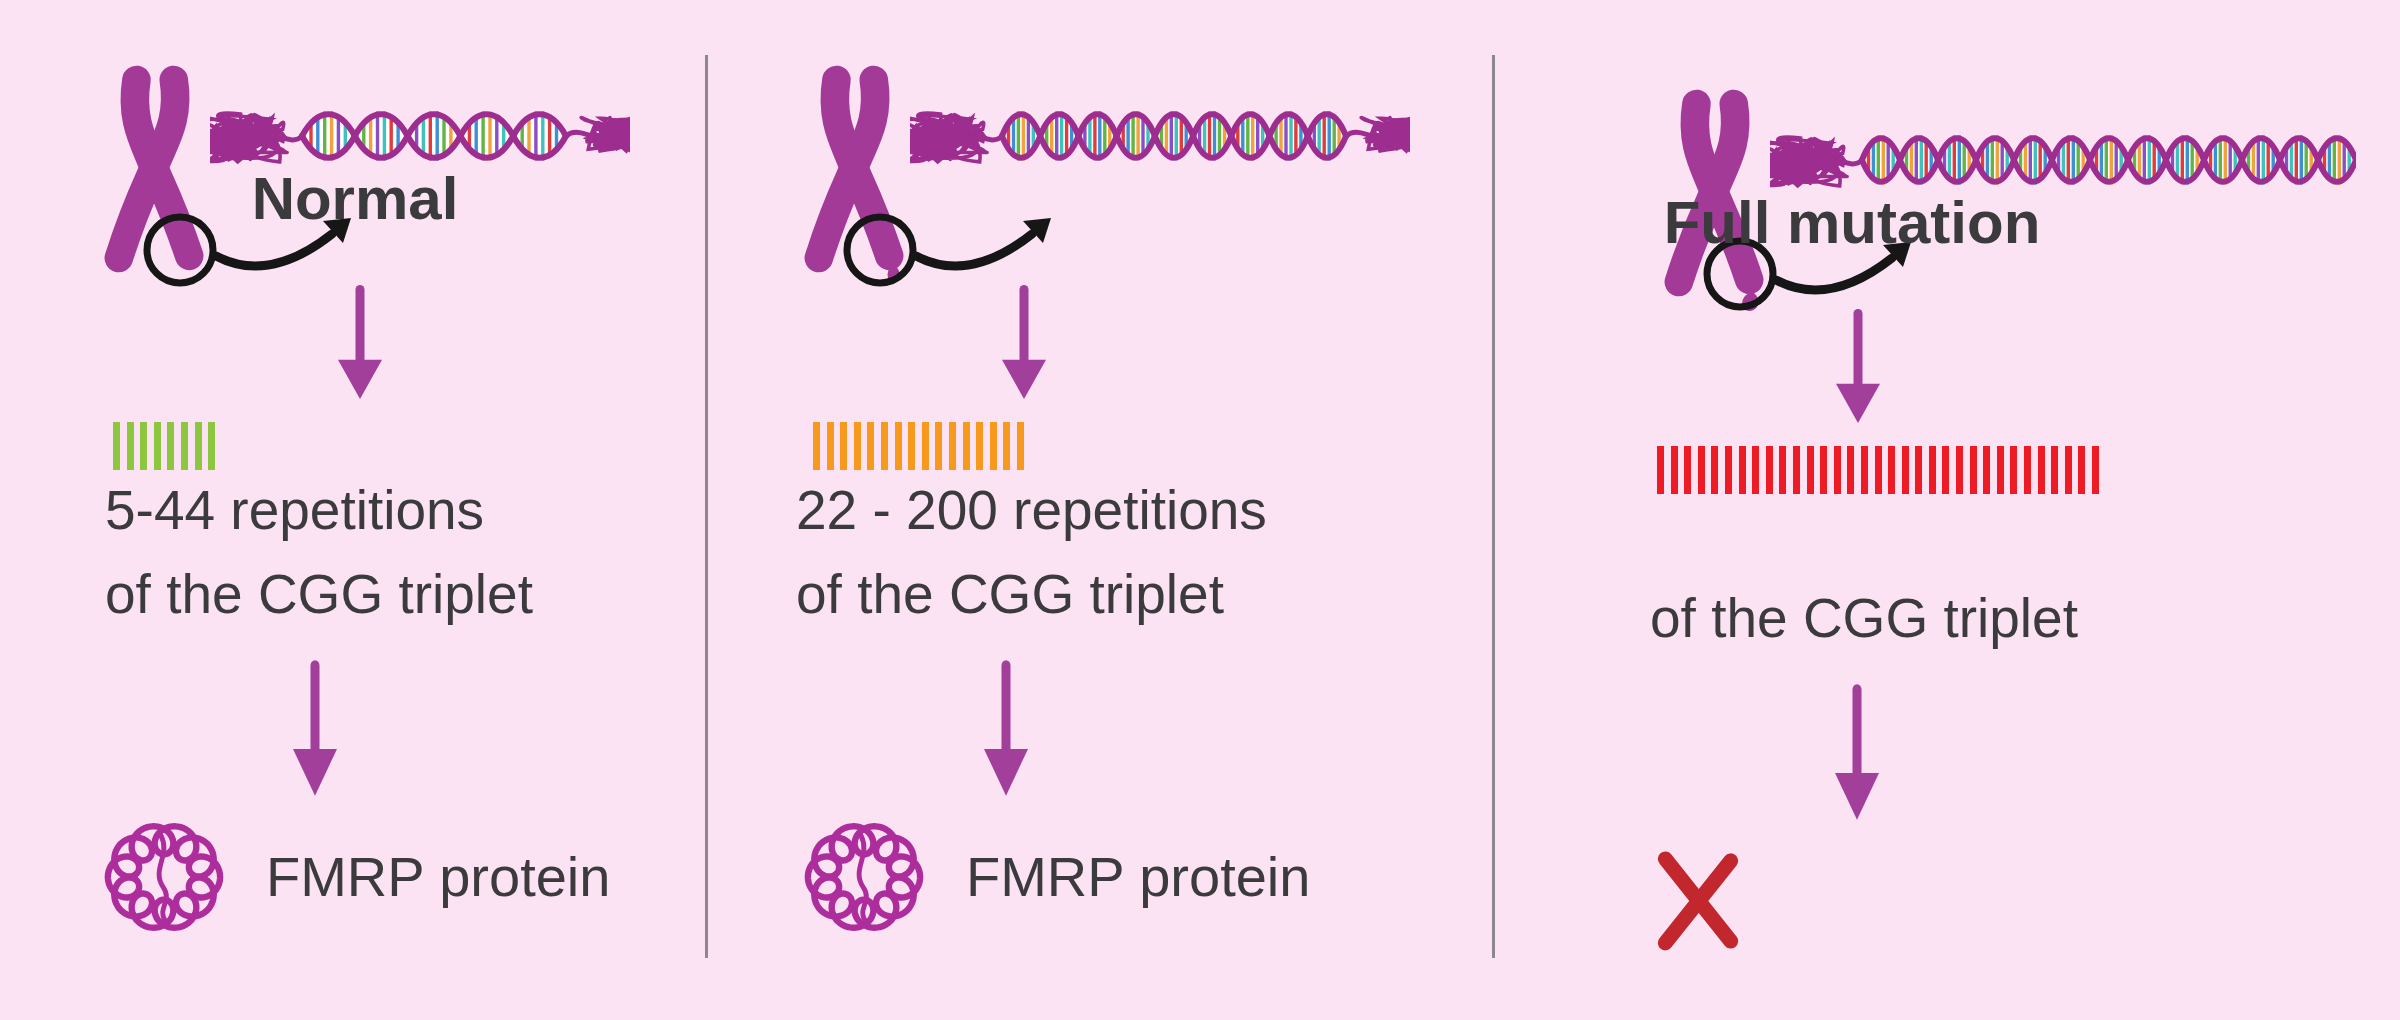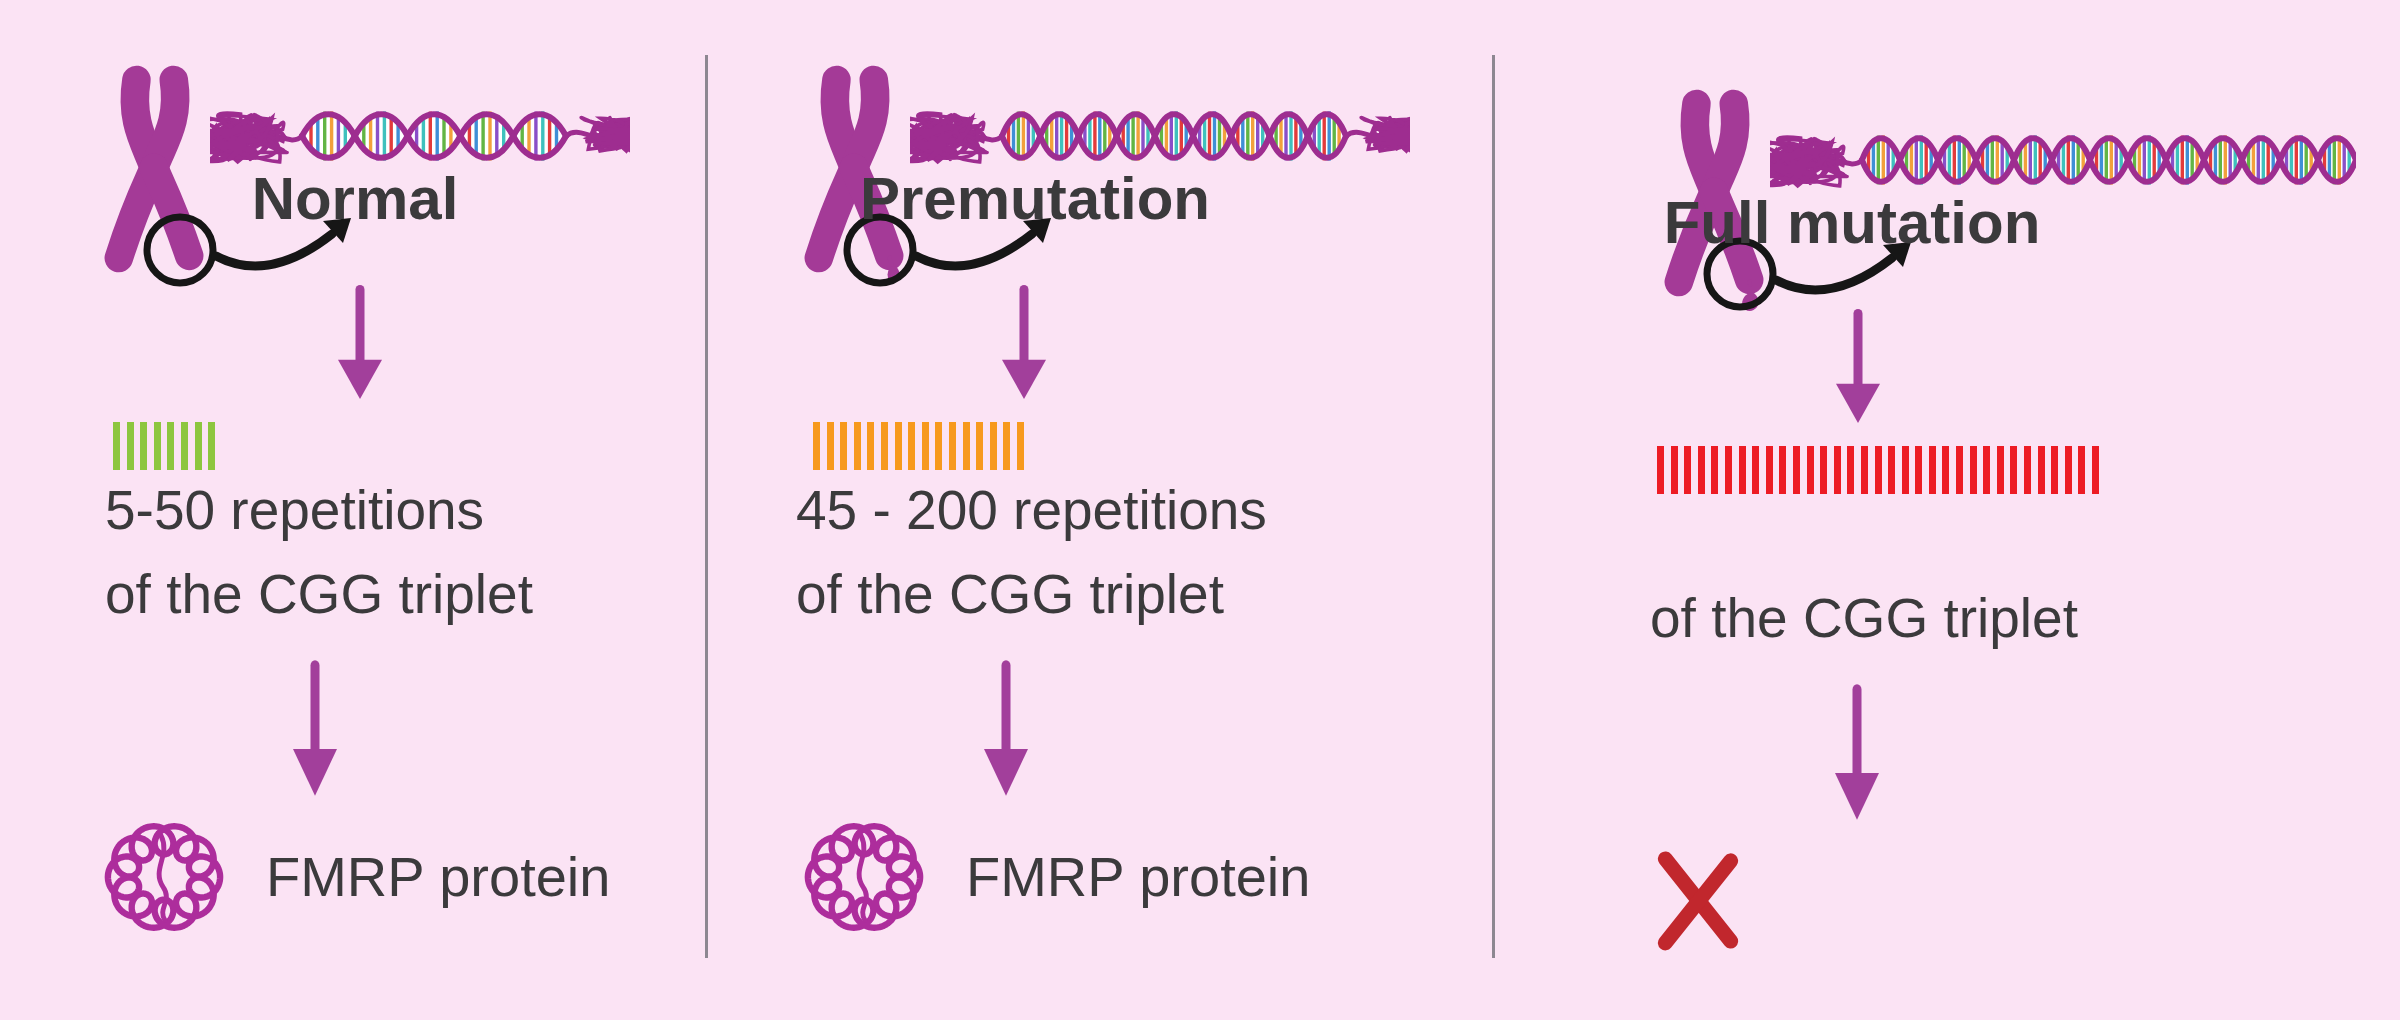--- a/index.html
+++ b/index.html
@@ -145,21 +145,21 @@
         <span style="background: rgb(141, 198, 63);"></span>
         <span style="background: rgb(141, 198, 63);"></span>
         <span style="background: rgb(141, 198, 63);"></span>
         <span style="background: rgb(141, 198, 63);"></span>
         <span style="background: rgb(141, 198, 63);"></span>
         <span style="background: rgb(141, 198, 63);"></span>
         <span style="background: rgb(141, 198, 63);"></span>
         <span style="background: rgb(141, 198, 63);"></span>
       </div>
     <div class="rep-text">
-      <span>5-50 repetitions</span><br>
+      <span>5-44 repetitions</span><br>
       <span>of the CGG triplet</span>
     </div>
     <svg class="down-arrow second" viewBox="0 0 44 120" preserveAspectRatio="none">
       <rect x="17.5" y="2" width="9" height="80" rx="4.5"></rect>
         <polygon points="0,78 44,78 22,118"></polygon>
     </svg>
     <div class="outcome">
       <svg class="protein" viewBox="0 0 130 130">
           <path d="M122.0,66.0L121.9,67.8L121.7,69.6L121.3,71.4L120.8,73.1L120.2,74.8L119.4,76.4L118.5,77.9L117.5,79.4L116.3,80.7L115.1,81.9L113.8,83.0L112.4,84.0L111.0,84.8L109.5,85.5L108.0,86.0L106.4,86.4L104.9,86.7L103.4,86.8L101.9,86.8L100.4,86.6L99.0,86.3L97.7,85.8L96.4,85.3L95.3,84.6L94.2,83.8L93.3,82.9L92.4,82.0L91.7,81.0L91.2,79.9L90.7,78.8L90.4,77.6L90.3,76.5L90.3,75.3L90.4,74.2L90.7,73.1L91.1,72.0L91.6,71.0L92.3,70.1L93.1,69.3L94.0,68.5L94.9,67.9L96.0,67.3L97.2,66.9L98.4,66.6L99.6,66.5L100.9,66.5L102.2,66.6L103.6,66.9L104.9,67.3L106.2,67.9L107.4,68.6L108.6,69.4L109.8,70.4L110.9,71.5L111.9,72.7L112.7,74.0L113.5,75.5L114.2,77.0L114.7,78.6L115.1,80.2L115.4,81.9L115.5,83.7L115.4,85.4L115.2,87.2L114.9,88.9L114.4,90.7L113.8,92.4L113.0,94.0L112.1,95.6L111.1,97.2L110.0,98.6L108.7,99.9L107.3,101.1L105.9,102.2L104.3,103.2L102.7,104.0L101.1,104.8L99.4,105.3L97.7,105.7L96.0,106.0L94.2,106.1L92.5,106.1L90.9,105.9L89.2,105.6L87.7,105.1L86.2,104.6L84.8,103.9L83.4,103.1L82.2,102.2L81.1,101.2L80.2,100.1L79.3,99.0L78.6,97.8L78.1,96.5L77.6,95.3L77.4,94.0L77.2,92.8L77.2,91.5L77.4,90.4L77.7,89.2L78.1,88.1L78.6,87.1L79.3,86.2L80.0,85.3L80.9,84.6L81.8,84.0L82.8,83.5L83.9,83.2L85.0,82.9L86.1,82.8L87.3,82.9L88.4,83.1L89.6,83.5L90.7,84.0L91.8,84.6L92.8,85.3L93.8,86.2L94.7,87.2L95.5,88.4L96.2,89.6L96.8,90.9L97.2,92.3L97.6,93.8L97.8,95.3L97.8,96.9L97.8,98.5L97.5,100.1L97.2,101.7L96.6,103.4L96.0,104.9L95.2,106.5L94.2,108.0L93.1,109.4L91.9,110.7L90.6,111.9L89.2,113.1L87.6,114.1L86.0,115.0L84.4,115.8L82.6,116.4L80.8,116.9L79.0,117.2L77.2,117.4L75.3,117.5L73.5,117.4L71.7,117.1L69.9,116.8L68.2,116.2L66.6,115.6L65.0,114.8L63.5,113.9L62.1,112.9L60.9,111.7L59.7,110.6L58.7,109.3L57.8,108.0L57.1,106.6L56.5,105.2L56.0,103.7L55.7,102.3L55.5,100.9L55.5,99.5L55.6,98.1L55.9,96.8L56.2,95.6L56.7,94.4L57.4,93.3L58.1,92.4L58.9,91.5L59.8,90.8L60.7,90.1L61.8,89.6L62.8,89.3L63.9,89.1L65.0,89.0L66.1,89.1L67.2,89.3L68.2,89.6L69.3,90.1L70.2,90.8L71.1,91.5L71.9,92.4L72.6,93.3L73.3,94.4L73.8,95.6L74.1,96.8L74.4,98.1L74.5,99.5L74.5,100.9L74.3,102.3L74.0,103.7L73.5,105.2L72.9,106.6L72.2,108.0L71.3,109.3L70.3,110.6L69.1,111.7L67.9,112.9L66.5,113.9L65.0,114.8L63.4,115.6L61.8,116.2L60.1,116.8L58.3,117.1L56.5,117.4L54.7,117.5L52.8,117.4L51.0,117.2L49.2,116.9L47.4,116.4L45.6,115.8L44.0,115.0L42.4,114.1L40.8,113.1L39.4,111.9L38.1,110.7L36.9,109.4L35.8,108.0L34.8,106.5L34.0,104.9L33.4,103.4L32.8,101.7L32.5,100.1L32.2,98.5L32.2,96.9L32.2,95.3L32.4,93.8L32.8,92.3L33.2,90.9L33.8,89.6L34.5,88.4L35.3,87.2L36.2,86.2L37.2,85.3L38.2,84.6L39.3,84.0L40.4,83.5L41.6,83.1L42.7,82.9L43.9,82.8L45.0,82.9L46.1,83.2L47.2,83.5L48.2,84.0L49.1,84.6L50.0,85.3L50.7,86.2L51.4,87.1L51.9,88.1L52.3,89.2L52.6,90.4L52.8,91.5L52.8,92.8L52.6,94.0L52.4,95.3L51.9,96.5L51.4,97.8L50.7,99.0L49.8,100.1L48.9,101.2L47.8,102.2L46.6,103.1L45.2,103.9L43.8,104.6L42.3,105.1L40.8,105.6L39.1,105.9L37.5,106.1L35.8,106.1L34.0,106.0L32.3,105.7L30.6,105.3L28.9,104.8L27.3,104.0L25.7,103.2L24.1,102.2L22.7,101.1L21.3,99.9L20.0,98.6L18.9,97.2L17.9,95.6L17.0,94.0L16.2,92.4L15.6,90.7L15.1,88.9L14.8,87.2L14.6,85.4L14.5,83.7L14.6,81.9L14.9,80.2L15.3,78.6L15.8,77.0L16.5,75.5L17.3,74.0L18.1,72.7L19.1,71.5L20.2,70.4L21.4,69.4L22.6,68.6L23.8,67.9L25.1,67.3L26.4,66.9L27.8,66.6L29.1,66.5L30.4,66.5L31.6,66.6L32.8,66.9L34.0,67.3L35.1,67.9L36.0,68.5L36.9,69.3L37.7,70.1L38.4,71.0L38.9,72.0L39.3,73.1L39.6,74.2L39.7,75.3L39.7,76.5L39.6,77.6L39.3,78.8L38.8,79.9L38.3,81.0L37.6,82.0L36.7,82.9L35.8,83.8L34.7,84.6L33.6,85.3L32.3,85.8L31.0,86.3L29.6,86.6L28.1,86.8L26.6,86.8L25.1,86.7L23.6,86.4L22.0,86.0L20.5,85.5L19.0,84.8L17.6,84.0L16.2,83.0L14.9,81.9L13.7,80.7L12.5,79.4L11.5,77.9L10.6,76.4L9.8,74.8L9.2,73.1L8.7,71.4L8.3,69.6L8.1,67.8L8.0,66.0L8.1,64.2L8.3,62.4L8.7,60.6L9.2,58.9L9.8,57.2L10.6,55.6L11.5,54.1L12.5,52.6L13.7,51.3L14.9,50.1L16.2,49.0L17.6,48.0L19.0,47.2L20.5,46.5L22.0,46.0L23.6,45.6L25.1,45.3L26.6,45.2L28.1,45.2L29.6,45.4L31.0,45.7L32.3,46.2L33.6,46.7L34.7,47.4L35.8,48.2L36.7,49.1L37.6,50.0L38.3,51.0L38.8,52.1L39.3,53.2L39.6,54.4L39.7,55.5L39.7,56.7L39.6,57.8L39.3,58.9L38.9,60.0L38.4,61.0L37.7,61.9L36.9,62.7L36.0,63.5L35.1,64.1L34.0,64.7L32.8,65.1L31.6,65.4L30.4,65.5L29.1,65.5L27.8,65.4L26.4,65.1L25.1,64.7L23.8,64.1L22.6,63.4L21.4,62.6L20.2,61.6L19.1,60.5L18.1,59.3L17.3,58.0L16.5,56.5L15.8,55.0L15.3,53.4L14.9,51.8L14.6,50.1L14.5,48.3L14.6,46.6L14.8,44.8L15.1,43.1L15.6,41.3L16.2,39.6L17.0,38.0L17.9,36.4L18.9,34.8L20.0,33.4L21.3,32.1L22.7,30.9L24.1,29.8L25.7,28.8L27.3,28.0L28.9,27.2L30.6,26.7L32.3,26.3L34.0,26.0L35.8,25.9L37.5,25.9L39.1,26.1L40.8,26.4L42.3,26.9L43.8,27.4L45.2,28.1L46.6,28.9L47.8,29.8L48.9,30.8L49.8,31.9L50.7,33.0L51.4,34.2L51.9,35.5L52.4,36.7L52.6,38.0L52.8,39.2L52.8,40.5L52.6,41.6L52.3,42.8L51.9,43.9L51.4,44.9L50.7,45.8L50.0,46.7L49.1,47.4L48.2,48.0L47.2,48.5L46.1,48.8L45.0,49.1L43.9,49.2L42.7,49.1L41.6,48.9L40.4,48.5L39.3,48.0L38.2,47.4L37.2,46.7L36.2,45.8L35.3,44.8L34.5,43.6L33.8,42.4L33.2,41.1L32.8,39.7L32.4,38.2L32.2,36.7L32.2,35.1L32.2,33.5L32.5,31.9L32.8,30.3L33.4,28.6L34.0,27.1L34.8,25.5L35.8,24.0L36.9,22.6L38.1,21.3L39.4,20.1L40.8,18.9L42.4,17.9L44.0,17.0L45.6,16.2L47.4,15.6L49.2,15.1L51.0,14.8L52.8,14.6L54.7,14.5L56.5,14.6L58.3,14.9L60.1,15.2L61.8,15.8L63.4,16.4L65.0,17.2L66.5,18.1L67.9,19.1L69.1,20.3L70.3,21.4L71.3,22.7L72.2,24.0L72.9,25.4L73.5,26.8L74.0,28.3L74.3,29.7L74.5,31.1L74.5,32.5L74.4,33.9L74.1,35.2L73.8,36.4L73.3,37.6L72.6,38.7L71.9,39.6L71.1,40.5L70.2,41.2L69.3,41.9L68.2,42.4L67.2,42.7L66.1,42.9L65.0,43.0L63.9,42.9L62.8,42.7L61.8,42.4L60.7,41.9L59.8,41.2L58.9,40.5L58.1,39.6L57.4,38.7L56.7,37.6L56.2,36.4L55.9,35.2L55.6,33.9L55.5,32.5L55.5,31.1L55.7,29.7L56.0,28.3L56.5,26.8L57.1,25.4L57.8,24.0L58.7,22.7L59.7,21.4L60.9,20.3L62.1,19.1L63.5,18.1L65.0,17.2L66.6,16.4L68.2,15.8L69.9,15.2L71.7,14.9L73.5,14.6L75.3,14.5L77.2,14.6L79.0,14.8L80.8,15.1L82.6,15.6L84.4,16.2L86.0,17.0L87.6,17.9L89.2,18.9L90.6,20.1L91.9,21.3L93.1,22.6L94.2,24.0L95.2,25.5L96.0,27.1L96.6,28.6L97.2,30.3L97.5,31.9L97.8,33.5L97.8,35.1L97.8,36.7L97.6,38.2L97.2,39.7L96.8,41.1L96.2,42.4L95.5,43.6L94.7,44.8L93.8,45.8L92.8,46.7L91.8,47.4L90.7,48.0L89.6,48.5L88.4,48.9L87.3,49.1L86.1,49.2L85.0,49.1L83.9,48.8L82.8,48.5L81.8,48.0L80.9,47.4L80.0,46.7L79.3,45.8L78.6,44.9L78.1,43.9L77.7,42.8L77.4,41.6L77.2,40.5L77.2,39.2L77.4,38.0L77.6,36.7L78.1,35.5L78.6,34.2L79.3,33.0L80.2,31.9L81.1,30.8L82.2,29.8L83.4,28.9L84.8,28.1L86.2,27.4L87.7,26.9L89.2,26.4L90.9,26.1L92.5,25.9L94.2,25.9L96.0,26.0L97.7,26.3L99.4,26.7L101.1,27.2L102.7,28.0L104.3,28.8L105.9,29.8L107.3,30.9L108.7,32.1L110.0,33.4L111.1,34.8L112.1,36.4L113.0,38.0L113.8,39.6L114.4,41.3L114.9,43.1L115.2,44.8L115.4,46.6L115.5,48.3L115.4,50.1L115.1,51.8L114.7,53.4L114.2,55.0L113.5,56.5L112.7,58.0L111.9,59.3L110.9,60.5L109.8,61.6L108.6,62.6L107.4,63.4L106.2,64.1L104.9,64.7L103.6,65.1L102.2,65.4L100.9,65.5L99.6,65.5L98.4,65.4L97.2,65.1L96.0,64.7L94.9,64.1L94.0,63.5L93.1,62.7L92.3,61.9L91.6,61.0L91.1,60.0L90.7,58.9L90.4,57.8L90.3,56.7L90.3,55.5L90.4,54.4L90.7,53.2L91.2,52.1L91.7,51.0L92.4,50.0L93.3,49.1L94.2,48.2L95.3,47.4L96.4,46.7L97.7,46.2L99.0,45.7L100.4,45.4L101.9,45.2L103.4,45.2L104.9,45.3L106.4,45.6L108.0,46.0L109.5,46.5L111.0,47.2L112.4,48.0L113.8,49.0L115.1,50.1L116.3,51.3L117.5,52.6L118.5,54.1L119.4,55.6L120.2,57.2L120.8,58.9L121.3,60.6L121.7,62.4L121.9,64.2L122.0,66.0"></path>
           <path d="M62,24 C72,44 52,58 64,76 C74,90 58,98 66,110" style="stroke-width:5px"></path>
@@ -268,21 +268,20 @@
         <path d="M44.9,45.2 Q74.1,45.9 -16.3,27.0 Q-26.9,53.6 11.0,64.8 Q7.7,58.8 75.5,49.7 Q61.3,29.4 44.3,49.8 Q-1.2,35.2 29.7,55.9 Q25.0,37.5 29.2,50.5 Q-16.6,58.2 59.4,49.8 Q37.3,32.0 55.4,43.9 Q-18.2,54.5 19.5,35.5 Q31.4,76.6 20.1,33.9 Q71.2,71.0 51.0,37.6 Q3.5,33.4 12.6,70.1 Q53.3,53.9 22.8,50.6 Q23.1,65.3 -15.1,63.6" fill="none" stroke="#9e2d90" stroke-width="3.6" stroke-linecap="round"></path>
         <path d="M46.3,35.6 Q64.5,49.1 40.6,26.4 Q72.0,79.9 67.0,37.9 Q-10.4,41.7 27.7,73.9 Q60.6,48.1 0.7,53.1 Q42.7,81.1 12.8,30.1 Q25.7,79.0 60.9,29.4 Q39.6,64.1 63.3,49.9 Q13.4,30.0 68.2,57.6 Q-14.1,53.4 15.5,56.8 Q71.5,20.2 35.7,67.9 Q67.5,67.1 -1.7,36.1 Q60.0,67.3 -7.4,60.4 Q72.3,42.3 15.6,50.1 Q-7.1,23.7 32.3,63.9" fill="none" stroke="#9e2d90" stroke-width="3.6" stroke-linecap="round"></path>
         <path d="M58.0,50.9 Q85.3,74.1 18.0,69.5 Q26.7,60.2 48.2,66.2 Q-13.5,73.5 -14.8,41.7 Q89.7,61.9 70.4,63.4 Q-30.1,19.1 30.6,26.0 Q31.3,56.0 30.7,49.3 Q0.5,31.1 57.7,31.6 Q-26.0,75.1 21.1,70.4 Q12.0,40.5 66.3,39.3 Q26.8,45.1 10.4,72.1 Q43.9,26.3 34.2,55.9 Q47.9,25.0 -4.0,32.0 Q-17.5,69.9 47.1,26.8 Q30.1,42.4 40.3,71.4" fill="none" stroke="#9e2d90" stroke-width="3.6" stroke-linecap="round"></path>
         <path d="M7.5,57.1 Q74.7,70.7 36.5,31.7 Q19.5,80.4 44.5,61.6 Q49.3,36.3 17.4,72.5 Q44.7,55.1 29.7,50.3 Q54.1,36.9 19.6,63.8 Q-19.6,48.0 41.7,61.2 Q39.0,67.5 15.0,48.2 Q84.3,26.4 -4.4,48.9 Q28.6,69.8 22.4,48.5 Q54.2,65.1 62.2,29.5 Q8.5,76.2 5.4,38.8 Q-22.1,72.7 -10.2,64.1 Q16.6,46.1 44.2,26.7 Q82.2,43.2 -10.1,42.4" fill="none" stroke="#9e2d90" stroke-width="3.6" stroke-linecap="round"></path>
         <path d="M487.5,36.4 Q501.8,35.6 480.9,51.7 Q515.5,53.1 477.7,55.9 Q524.5,57.6 461.8,34.2 Q445.4,26.3 454.5,31.8 Q522.4,53.9 499.7,38.4 Q497.3,23.5 517.2,37.0 Q508.5,58.8 504.3,56.7 Q478.2,35.3 512.0,51.4 Q450.3,36.4 510.5,30.0 Q482.0,63.5 504.8,61.4 Q495.5,32.8 505.2,30.9 Q480.3,55.4 501.1,63.0 Q468.1,40.2 469.6,59.9 Q465.0,60.0 513.2,31.3" fill="none" stroke="#9e2d90" stroke-width="3.6" stroke-linecap="round"></path>
         <path d="M505.0,37.0 Q490.0,41.9 460.6,33.4 Q505.4,47.6 481.4,49.8 Q509.3,58.2 515.5,37.8 Q490.8,34.7 455.8,53.7 Q520.6,53.1 463.3,34.4 Q498.8,39.3 485.5,51.0 Q497.1,62.4 515.8,29.0 Q479.1,37.8 463.8,42.0 Q472.4,28.8 484.2,60.0 Q476.9,39.0 499.2,30.9 Q516.6,57.8 497.8,42.0 Q450.8,45.7 513.3,36.1 Q504.2,62.1 503.1,51.9 Q523.3,63.4 498.2,41.3" fill="none" stroke="#9e2d90" stroke-width="3.6" stroke-linecap="round"></path>
         <path d="M491.7,56.3 Q519.6,37.7 472.1,39.1 Q465.0,23.7 458.3,61.3 Q493.8,57.6 512.1,48.2 Q454.8,32.1 477.0,53.3 Q471.4,63.7 481.9,44.7 Q467.0,57.6 515.2,44.6 Q486.0,34.1 479.0,45.9 Q471.3,41.4 488.3,43.8 Q459.8,31.2 504.1,31.4 Q483.7,49.3 465.7,57.4 Q459.6,57.9 487.5,38.3 Q475.4,43.3 474.9,57.7 Q448.6,32.0 487.9,61.5 Q482.8,50.2 508.9,53.4" fill="none" stroke="#9e2d90" stroke-width="3.6" stroke-linecap="round"></path>
         <path d="M485.7,50.8 Q517.1,57.5 463.3,50.2 Q520.0,31.0 470.6,59.6 Q452.2,38.5 493.3,56.7 Q509.0,39.6 504.5,55.2 Q502.4,30.2 470.5,30.3 Q499.7,50.6 508.3,40.5 Q493.6,38.6 467.0,53.0 Q467.5,36.2 496.3,63.0 Q522.5,23.2 480.8,51.1 Q520.8,52.3 466.6,35.0 Q457.0,40.5 506.6,56.6 Q474.0,46.0 497.6,57.5 Q519.6,32.6 511.0,30.4 Q491.2,57.5 479.9,29.7" fill="none" stroke="#9e2d90" stroke-width="3.6" stroke-linecap="round"></path>
         <path d="M503.1,41.9 Q500.9,25.4 492.3,45.1 Q507.4,41.7 510.5,51.8 Q503.0,60.9 467.9,49.7 Q451.1,31.1 517.4,50.4 Q513.1,66.8 485.9,44.4 Q501.7,43.1 497.5,53.5 Q462.5,42.6 470.0,62.9 Q502.5,58.5 482.2,59.4 Q513.5,30.4 467.3,48.1 Q511.0,30.5 484.3,54.8 Q518.7,40.3 502.7,40.7 Q467.9,46.3 457.3,50.4 Q490.4,64.6 501.2,43.9 Q516.3,52.3 476.8,47.5" fill="none" stroke="#9e2d90" stroke-width="3.6" stroke-linecap="round"></path>
       </svg>
-    <h2 class="col-label">Premutation</h2>
     <svg class="down-arrow" viewBox="0 0 44 120" preserveAspectRatio="none">
       <rect x="17.5" y="2" width="9" height="80" rx="4.5"></rect>
         <polygon points="0,78 44,78 22,118"></polygon>
     </svg>
     <div class="bars">
         <span style="background: rgb(247, 153, 29);"></span>
         <span style="background: rgb(247, 153, 29);"></span>
         <span style="background: rgb(247, 153, 29);"></span>
         <span style="background: rgb(247, 153, 29);"></span>
         <span style="background: rgb(247, 153, 29);"></span>
@@ -292,21 +291,21 @@
         <span style="background: rgb(247, 153, 29);"></span>
         <span style="background: rgb(247, 153, 29);"></span>
         <span style="background: rgb(247, 153, 29);"></span>
         <span style="background: rgb(247, 153, 29);"></span>
         <span style="background: rgb(247, 153, 29);"></span>
         <span style="background: rgb(247, 153, 29);"></span>
         <span style="background: rgb(247, 153, 29);"></span>
         <span style="background: rgb(247, 153, 29);"></span>
       </div>
     <div class="rep-text">
-      <span>45 - 200 repetitions</span><br>
+      <span>22 - 200 repetitions</span><br>
       <span>of the CGG triplet</span>
     </div>
     <svg class="down-arrow second" viewBox="0 0 44 120" preserveAspectRatio="none">
       <rect x="17.5" y="2" width="9" height="80" rx="4.5"></rect>
         <polygon points="0,78 44,78 22,118"></polygon>
     </svg>
     <div class="outcome">
       <svg class="protein" viewBox="0 0 130 130">
           <path d="M122.0,66.0L121.9,67.8L121.7,69.6L121.3,71.4L120.8,73.1L120.2,74.8L119.4,76.4L118.5,77.9L117.5,79.4L116.3,80.7L115.1,81.9L113.8,83.0L112.4,84.0L111.0,84.8L109.5,85.5L108.0,86.0L106.4,86.4L104.9,86.7L103.4,86.8L101.9,86.8L100.4,86.6L99.0,86.3L97.7,85.8L96.4,85.3L95.3,84.6L94.2,83.8L93.3,82.9L92.4,82.0L91.7,81.0L91.2,79.9L90.7,78.8L90.4,77.6L90.3,76.5L90.3,75.3L90.4,74.2L90.7,73.1L91.1,72.0L91.6,71.0L92.3,70.1L93.1,69.3L94.0,68.5L94.9,67.9L96.0,67.3L97.2,66.9L98.4,66.6L99.6,66.5L100.9,66.5L102.2,66.6L103.6,66.9L104.9,67.3L106.2,67.9L107.4,68.6L108.6,69.4L109.8,70.4L110.9,71.5L111.9,72.7L112.7,74.0L113.5,75.5L114.2,77.0L114.7,78.6L115.1,80.2L115.4,81.9L115.5,83.7L115.4,85.4L115.2,87.2L114.9,88.9L114.4,90.7L113.8,92.4L113.0,94.0L112.1,95.6L111.1,97.2L110.0,98.6L108.7,99.9L107.3,101.1L105.9,102.2L104.3,103.2L102.7,104.0L101.1,104.8L99.4,105.3L97.7,105.7L96.0,106.0L94.2,106.1L92.5,106.1L90.9,105.9L89.2,105.6L87.7,105.1L86.2,104.6L84.8,103.9L83.4,103.1L82.2,102.2L81.1,101.2L80.2,100.1L79.3,99.0L78.6,97.8L78.1,96.5L77.6,95.3L77.4,94.0L77.2,92.8L77.2,91.5L77.4,90.4L77.7,89.2L78.1,88.1L78.6,87.1L79.3,86.2L80.0,85.3L80.9,84.6L81.8,84.0L82.8,83.5L83.9,83.2L85.0,82.9L86.1,82.8L87.3,82.9L88.4,83.1L89.6,83.5L90.7,84.0L91.8,84.6L92.8,85.3L93.8,86.2L94.7,87.2L95.5,88.4L96.2,89.6L96.8,90.9L97.2,92.3L97.6,93.8L97.8,95.3L97.8,96.9L97.8,98.5L97.5,100.1L97.2,101.7L96.6,103.4L96.0,104.9L95.2,106.5L94.2,108.0L93.1,109.4L91.9,110.7L90.6,111.9L89.2,113.1L87.6,114.1L86.0,115.0L84.4,115.8L82.6,116.4L80.8,116.9L79.0,117.2L77.2,117.4L75.3,117.5L73.5,117.4L71.7,117.1L69.9,116.8L68.2,116.2L66.6,115.6L65.0,114.8L63.5,113.9L62.1,112.9L60.9,111.7L59.7,110.6L58.7,109.3L57.8,108.0L57.1,106.6L56.5,105.2L56.0,103.7L55.7,102.3L55.5,100.9L55.5,99.5L55.6,98.1L55.9,96.8L56.2,95.6L56.7,94.4L57.4,93.3L58.1,92.4L58.9,91.5L59.8,90.8L60.7,90.1L61.8,89.6L62.8,89.3L63.9,89.1L65.0,89.0L66.1,89.1L67.2,89.3L68.2,89.6L69.3,90.1L70.2,90.8L71.1,91.5L71.9,92.4L72.6,93.3L73.3,94.4L73.8,95.6L74.1,96.8L74.4,98.1L74.5,99.5L74.5,100.9L74.3,102.3L74.0,103.7L73.5,105.2L72.9,106.6L72.2,108.0L71.3,109.3L70.3,110.6L69.1,111.7L67.9,112.9L66.5,113.9L65.0,114.8L63.4,115.6L61.8,116.2L60.1,116.8L58.3,117.1L56.5,117.4L54.7,117.5L52.8,117.4L51.0,117.2L49.2,116.9L47.4,116.4L45.6,115.8L44.0,115.0L42.4,114.1L40.8,113.1L39.4,111.9L38.1,110.7L36.9,109.4L35.8,108.0L34.8,106.5L34.0,104.9L33.4,103.4L32.8,101.7L32.5,100.1L32.2,98.5L32.2,96.9L32.2,95.3L32.4,93.8L32.8,92.3L33.2,90.9L33.8,89.6L34.5,88.4L35.3,87.2L36.2,86.2L37.2,85.3L38.2,84.6L39.3,84.0L40.4,83.5L41.6,83.1L42.7,82.9L43.9,82.8L45.0,82.9L46.1,83.2L47.2,83.5L48.2,84.0L49.1,84.6L50.0,85.3L50.7,86.2L51.4,87.1L51.9,88.1L52.3,89.2L52.6,90.4L52.8,91.5L52.8,92.8L52.6,94.0L52.4,95.3L51.9,96.5L51.4,97.8L50.7,99.0L49.8,100.1L48.9,101.2L47.8,102.2L46.6,103.1L45.2,103.9L43.8,104.6L42.3,105.1L40.8,105.6L39.1,105.9L37.5,106.1L35.8,106.1L34.0,106.0L32.3,105.7L30.6,105.3L28.9,104.8L27.3,104.0L25.7,103.2L24.1,102.2L22.7,101.1L21.3,99.9L20.0,98.6L18.9,97.2L17.9,95.6L17.0,94.0L16.2,92.4L15.6,90.7L15.1,88.9L14.8,87.2L14.6,85.4L14.5,83.7L14.6,81.9L14.9,80.2L15.3,78.6L15.8,77.0L16.5,75.5L17.3,74.0L18.1,72.7L19.1,71.5L20.2,70.4L21.4,69.4L22.6,68.6L23.8,67.9L25.1,67.3L26.4,66.9L27.8,66.6L29.1,66.5L30.4,66.5L31.6,66.6L32.8,66.9L34.0,67.3L35.1,67.9L36.0,68.5L36.9,69.3L37.7,70.1L38.4,71.0L38.9,72.0L39.3,73.1L39.6,74.2L39.7,75.3L39.7,76.5L39.6,77.6L39.3,78.8L38.8,79.9L38.3,81.0L37.6,82.0L36.7,82.9L35.8,83.8L34.7,84.6L33.6,85.3L32.3,85.8L31.0,86.3L29.6,86.6L28.1,86.8L26.6,86.8L25.1,86.7L23.6,86.4L22.0,86.0L20.5,85.5L19.0,84.8L17.6,84.0L16.2,83.0L14.9,81.9L13.7,80.7L12.5,79.4L11.5,77.9L10.6,76.4L9.8,74.8L9.2,73.1L8.7,71.4L8.3,69.6L8.1,67.8L8.0,66.0L8.1,64.2L8.3,62.4L8.7,60.6L9.2,58.9L9.8,57.2L10.6,55.6L11.5,54.1L12.5,52.6L13.7,51.3L14.9,50.1L16.2,49.0L17.6,48.0L19.0,47.2L20.5,46.5L22.0,46.0L23.6,45.6L25.1,45.3L26.6,45.2L28.1,45.2L29.6,45.4L31.0,45.7L32.3,46.2L33.6,46.7L34.7,47.4L35.8,48.2L36.7,49.1L37.6,50.0L38.3,51.0L38.8,52.1L39.3,53.2L39.6,54.4L39.7,55.5L39.7,56.7L39.6,57.8L39.3,58.9L38.9,60.0L38.4,61.0L37.7,61.9L36.9,62.7L36.0,63.5L35.1,64.1L34.0,64.7L32.8,65.1L31.6,65.4L30.4,65.5L29.1,65.5L27.8,65.4L26.4,65.1L25.1,64.7L23.8,64.1L22.6,63.4L21.4,62.6L20.2,61.6L19.1,60.5L18.1,59.3L17.3,58.0L16.5,56.5L15.8,55.0L15.3,53.4L14.9,51.8L14.6,50.1L14.5,48.3L14.6,46.6L14.8,44.8L15.1,43.1L15.6,41.3L16.2,39.6L17.0,38.0L17.9,36.4L18.9,34.8L20.0,33.4L21.3,32.1L22.7,30.9L24.1,29.8L25.7,28.8L27.3,28.0L28.9,27.2L30.6,26.7L32.3,26.3L34.0,26.0L35.8,25.9L37.5,25.9L39.1,26.1L40.8,26.4L42.3,26.9L43.8,27.4L45.2,28.1L46.6,28.9L47.8,29.8L48.9,30.8L49.8,31.9L50.7,33.0L51.4,34.2L51.9,35.5L52.4,36.7L52.6,38.0L52.8,39.2L52.8,40.5L52.6,41.6L52.3,42.8L51.9,43.9L51.4,44.9L50.7,45.8L50.0,46.7L49.1,47.4L48.2,48.0L47.2,48.5L46.1,48.8L45.0,49.1L43.9,49.2L42.7,49.1L41.6,48.9L40.4,48.5L39.3,48.0L38.2,47.4L37.2,46.7L36.2,45.8L35.3,44.8L34.5,43.6L33.8,42.4L33.2,41.1L32.8,39.7L32.4,38.2L32.2,36.7L32.2,35.1L32.2,33.5L32.5,31.9L32.8,30.3L33.4,28.6L34.0,27.1L34.8,25.5L35.8,24.0L36.9,22.6L38.1,21.3L39.4,20.1L40.8,18.9L42.4,17.9L44.0,17.0L45.6,16.2L47.4,15.6L49.2,15.1L51.0,14.8L52.8,14.6L54.7,14.5L56.5,14.6L58.3,14.9L60.1,15.2L61.8,15.8L63.4,16.4L65.0,17.2L66.5,18.1L67.9,19.1L69.1,20.3L70.3,21.4L71.3,22.7L72.2,24.0L72.9,25.4L73.5,26.8L74.0,28.3L74.3,29.7L74.5,31.1L74.5,32.5L74.4,33.9L74.1,35.2L73.8,36.4L73.3,37.6L72.6,38.7L71.9,39.6L71.1,40.5L70.2,41.2L69.3,41.9L68.2,42.4L67.2,42.7L66.1,42.9L65.0,43.0L63.9,42.9L62.8,42.7L61.8,42.4L60.7,41.9L59.8,41.2L58.9,40.5L58.1,39.6L57.4,38.7L56.7,37.6L56.2,36.4L55.9,35.2L55.6,33.9L55.5,32.5L55.5,31.1L55.7,29.7L56.0,28.3L56.5,26.8L57.1,25.4L57.8,24.0L58.7,22.7L59.7,21.4L60.9,20.3L62.1,19.1L63.5,18.1L65.0,17.2L66.6,16.4L68.2,15.8L69.9,15.2L71.7,14.9L73.5,14.6L75.3,14.5L77.2,14.6L79.0,14.8L80.8,15.1L82.6,15.6L84.4,16.2L86.0,17.0L87.6,17.9L89.2,18.9L90.6,20.1L91.9,21.3L93.1,22.6L94.2,24.0L95.2,25.5L96.0,27.1L96.6,28.6L97.2,30.3L97.5,31.9L97.8,33.5L97.8,35.1L97.8,36.7L97.6,38.2L97.2,39.7L96.8,41.1L96.2,42.4L95.5,43.6L94.7,44.8L93.8,45.8L92.8,46.7L91.8,47.4L90.7,48.0L89.6,48.5L88.4,48.9L87.3,49.1L86.1,49.2L85.0,49.1L83.9,48.8L82.8,48.5L81.8,48.0L80.9,47.4L80.0,46.7L79.3,45.8L78.6,44.9L78.1,43.9L77.7,42.8L77.4,41.6L77.2,40.5L77.2,39.2L77.4,38.0L77.6,36.7L78.1,35.5L78.6,34.2L79.3,33.0L80.2,31.9L81.1,30.8L82.2,29.8L83.4,28.9L84.8,28.1L86.2,27.4L87.7,26.9L89.2,26.4L90.9,26.1L92.5,25.9L94.2,25.9L96.0,26.0L97.7,26.3L99.4,26.7L101.1,27.2L102.7,28.0L104.3,28.8L105.9,29.8L107.3,30.9L108.7,32.1L110.0,33.4L111.1,34.8L112.1,36.4L113.0,38.0L113.8,39.6L114.4,41.3L114.9,43.1L115.2,44.8L115.4,46.6L115.5,48.3L115.4,50.1L115.1,51.8L114.7,53.4L114.2,55.0L113.5,56.5L112.7,58.0L111.9,59.3L110.9,60.5L109.8,61.6L108.6,62.6L107.4,63.4L106.2,64.1L104.9,64.7L103.6,65.1L102.2,65.4L100.9,65.5L99.6,65.5L98.4,65.4L97.2,65.1L96.0,64.7L94.9,64.1L94.0,63.5L93.1,62.7L92.3,61.9L91.6,61.0L91.1,60.0L90.7,58.9L90.4,57.8L90.3,56.7L90.3,55.5L90.4,54.4L90.7,53.2L91.2,52.1L91.7,51.0L92.4,50.0L93.3,49.1L94.2,48.2L95.3,47.4L96.4,46.7L97.7,46.2L99.0,45.7L100.4,45.4L101.9,45.2L103.4,45.2L104.9,45.3L106.4,45.6L108.0,46.0L109.5,46.5L111.0,47.2L112.4,48.0L113.8,49.0L115.1,50.1L116.3,51.3L117.5,52.6L118.5,54.1L119.4,55.6L120.2,57.2L120.8,58.9L121.3,60.6L121.7,62.4L121.9,64.2L122.0,66.0"></path>
           <path d="M62,24 C72,44 52,58 64,76 C74,90 58,98 66,110" style="stroke-width:5px"></path>

